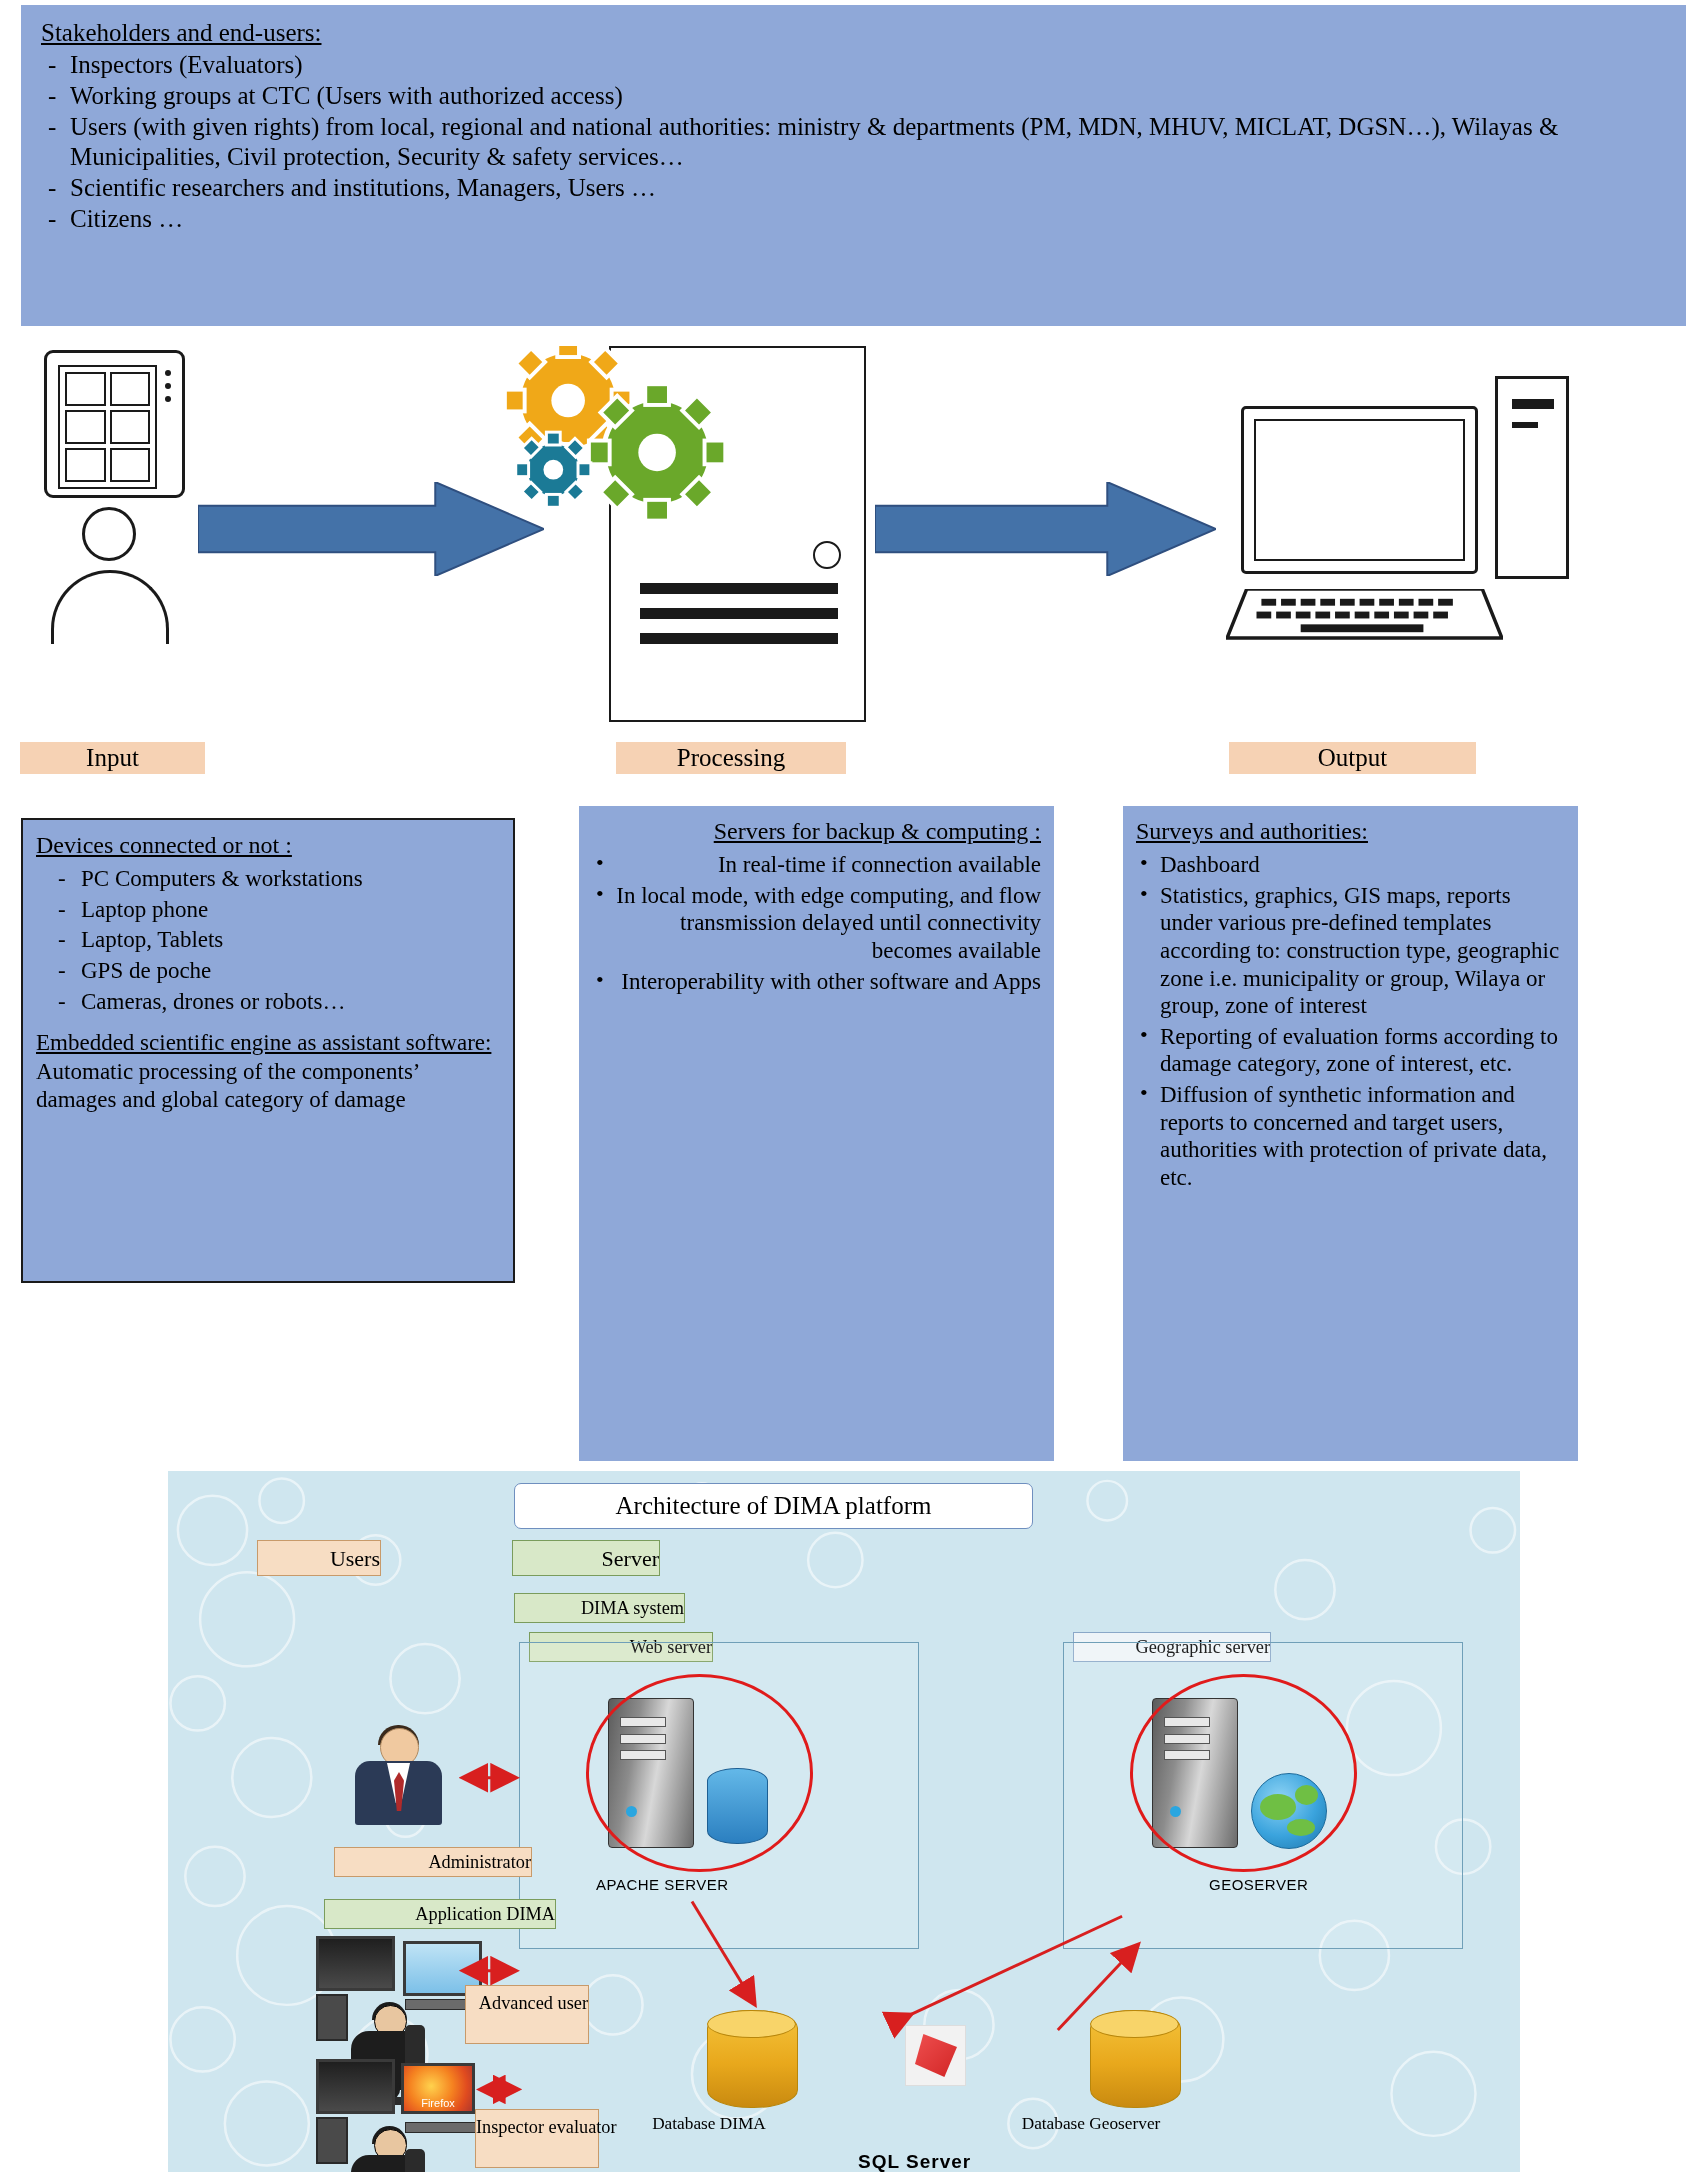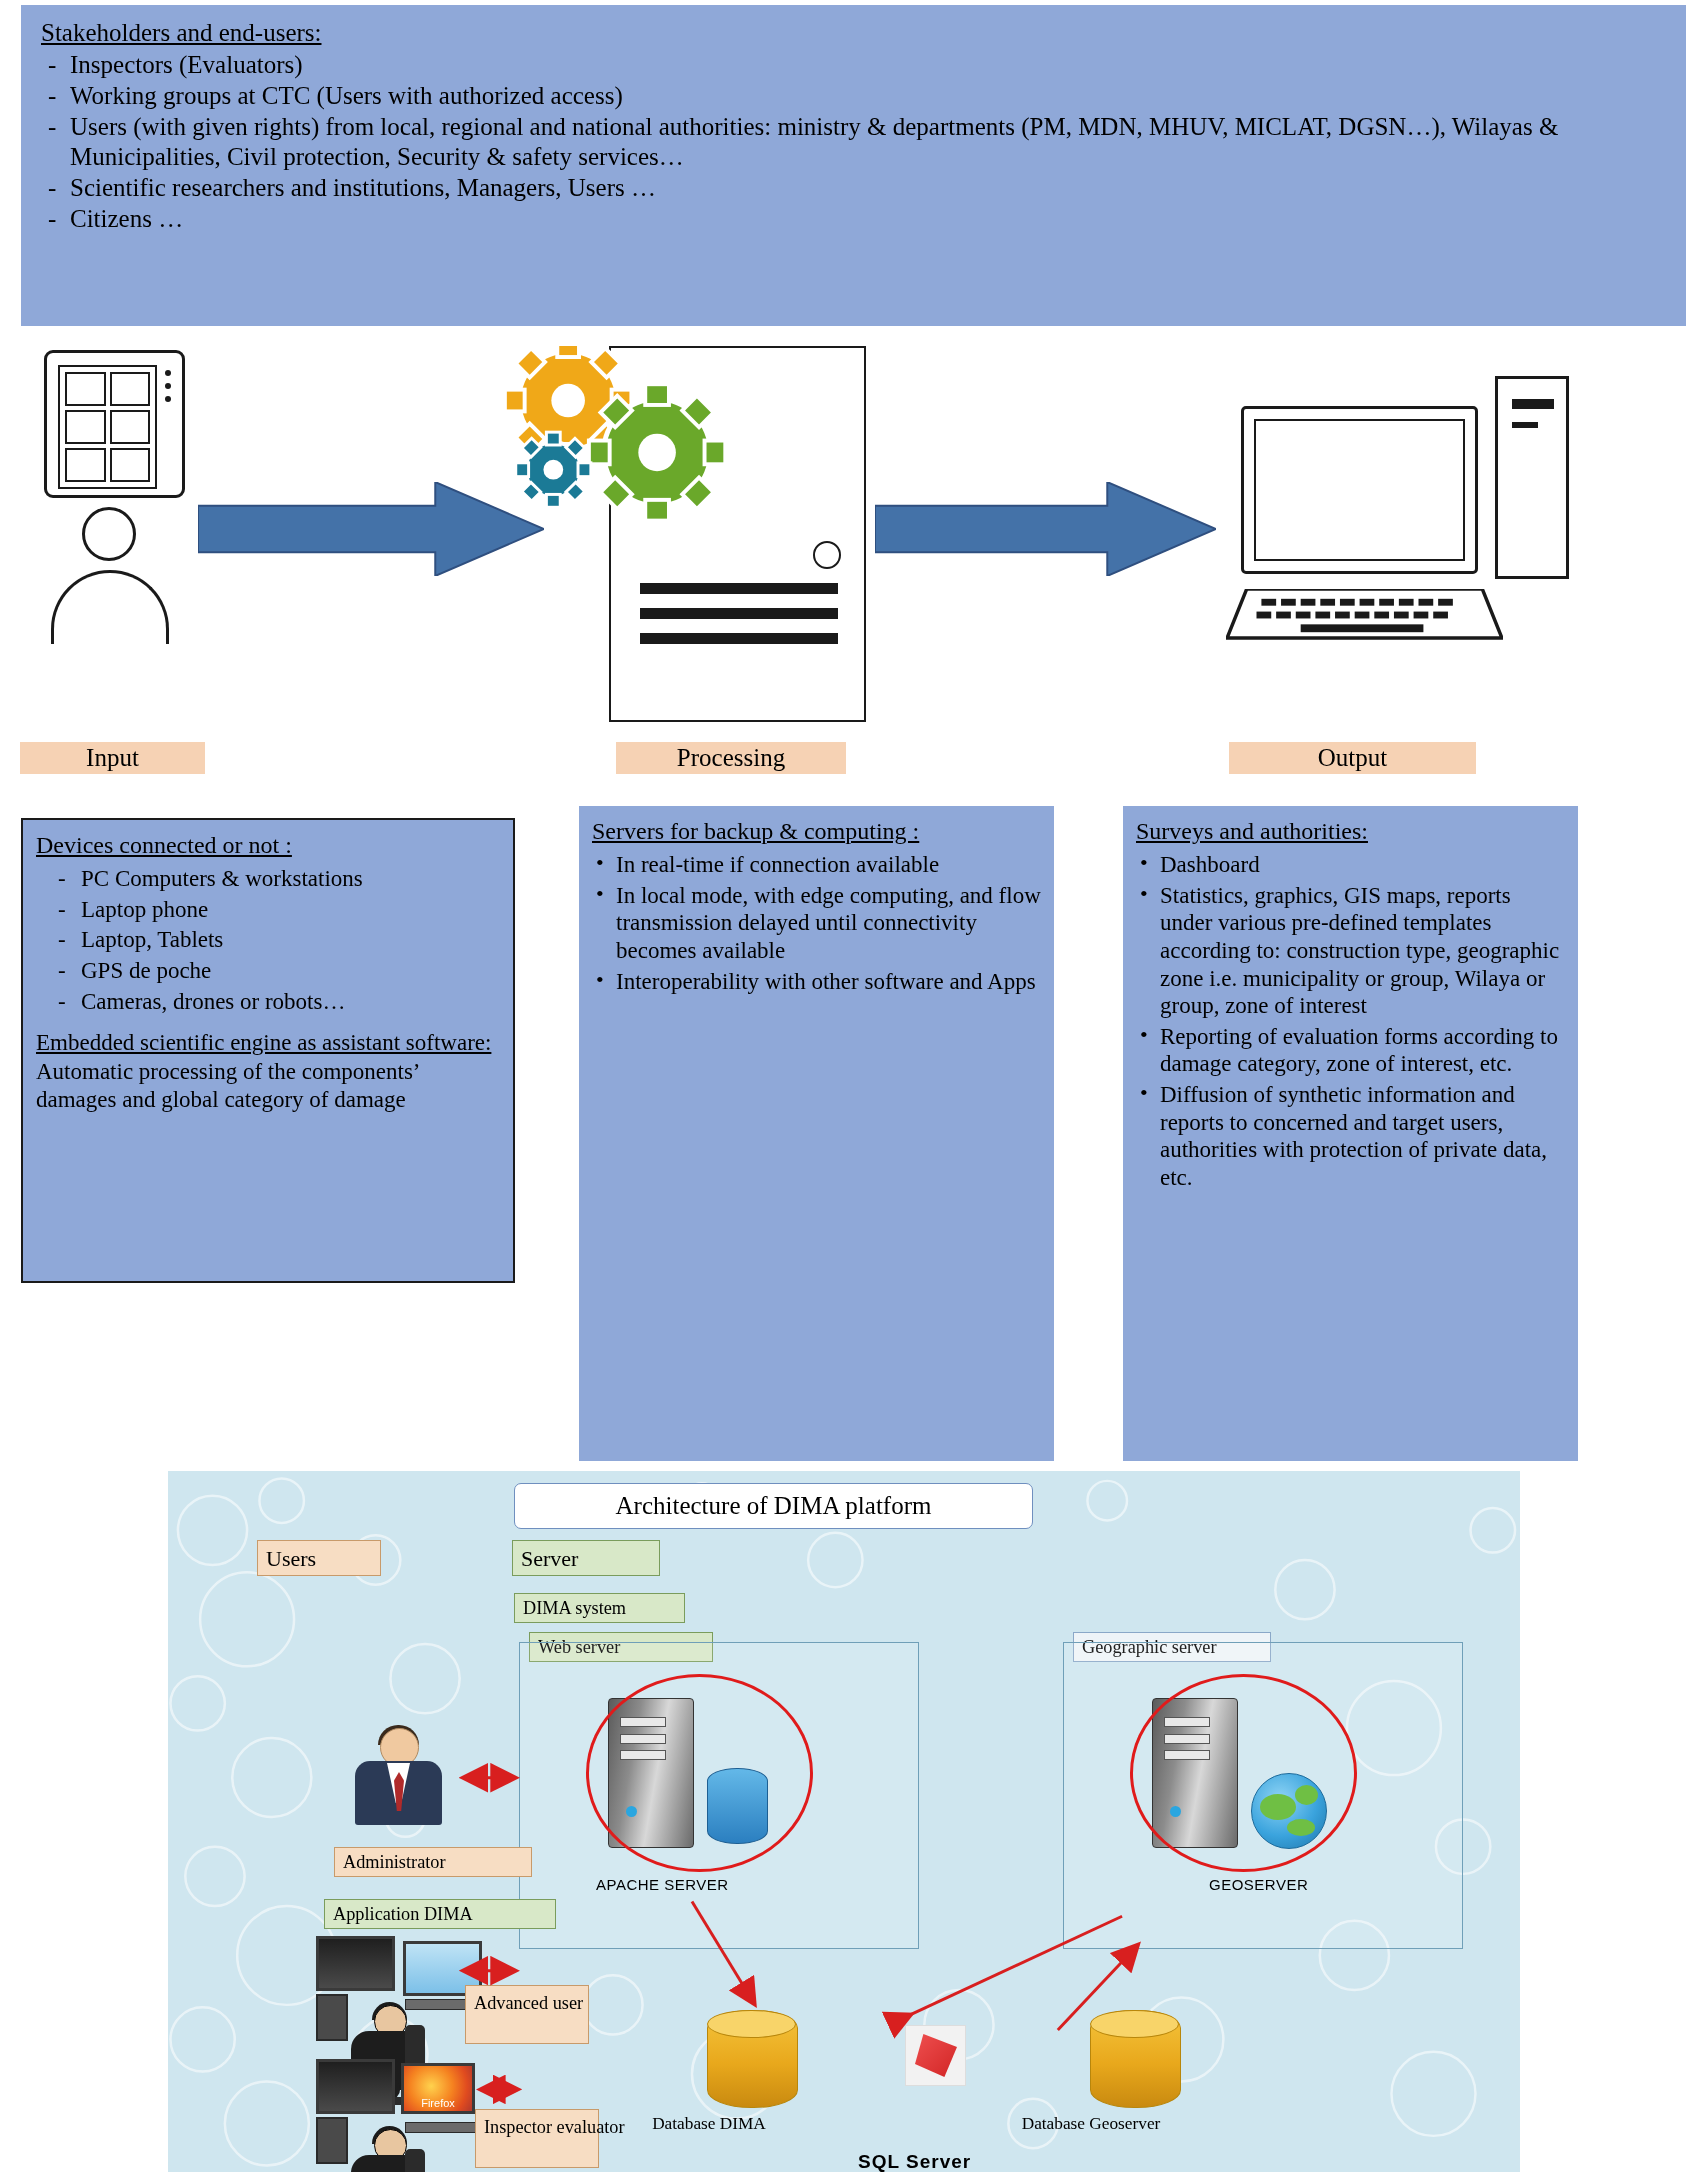--- a/index.html
+++ b/index.html
@@ -256,21 +256,21 @@
     position: absolute;
     background: #8fa8d8;
     box-sizing: border-box;
     padding: 11px 13px;
   }
   #col-input {
     left: 21px; top: 818px; width: 494px; height: 465px;
     border: 2.5px solid #1a1a1a;
   }
   #col-processing {
-    left: 579px; top: 806px; width: 475px; height: 655px;
+    left: 579px; top: 806px; width: 475px; height: 655px; text-align: right;
   }
   #col-output {
     left: 1123px; top: 806px; width: 455px; height: 655px;
   }
   .col-head {
     font-size: 24px;
     text-decoration: underline;
     line-height: 1.22;
     margin-bottom: 5px;
   }
@@ -325,22 +325,22 @@
     line-height: 43px;
     text-align: center;
   }
   .tag {
     position: absolute;
     background: #d8e8c8;
     border: 1.5px solid #7a9c5c;
     font-size: 18.3px;
     line-height: 29px;
     height: 30px;
-    text-align: left;
-    padding: 0 8px;
+    text-align: right;
+    padding: 0 0;
     box-sizing: border-box;
     white-space: nowrap;
   }
   .tag.peach {
     background: #f7ddc3;
     border-color: #c89a6a;
   }
   .tag.plain {
     background: #eef4f8;
     border-color: #8aa8c8;

